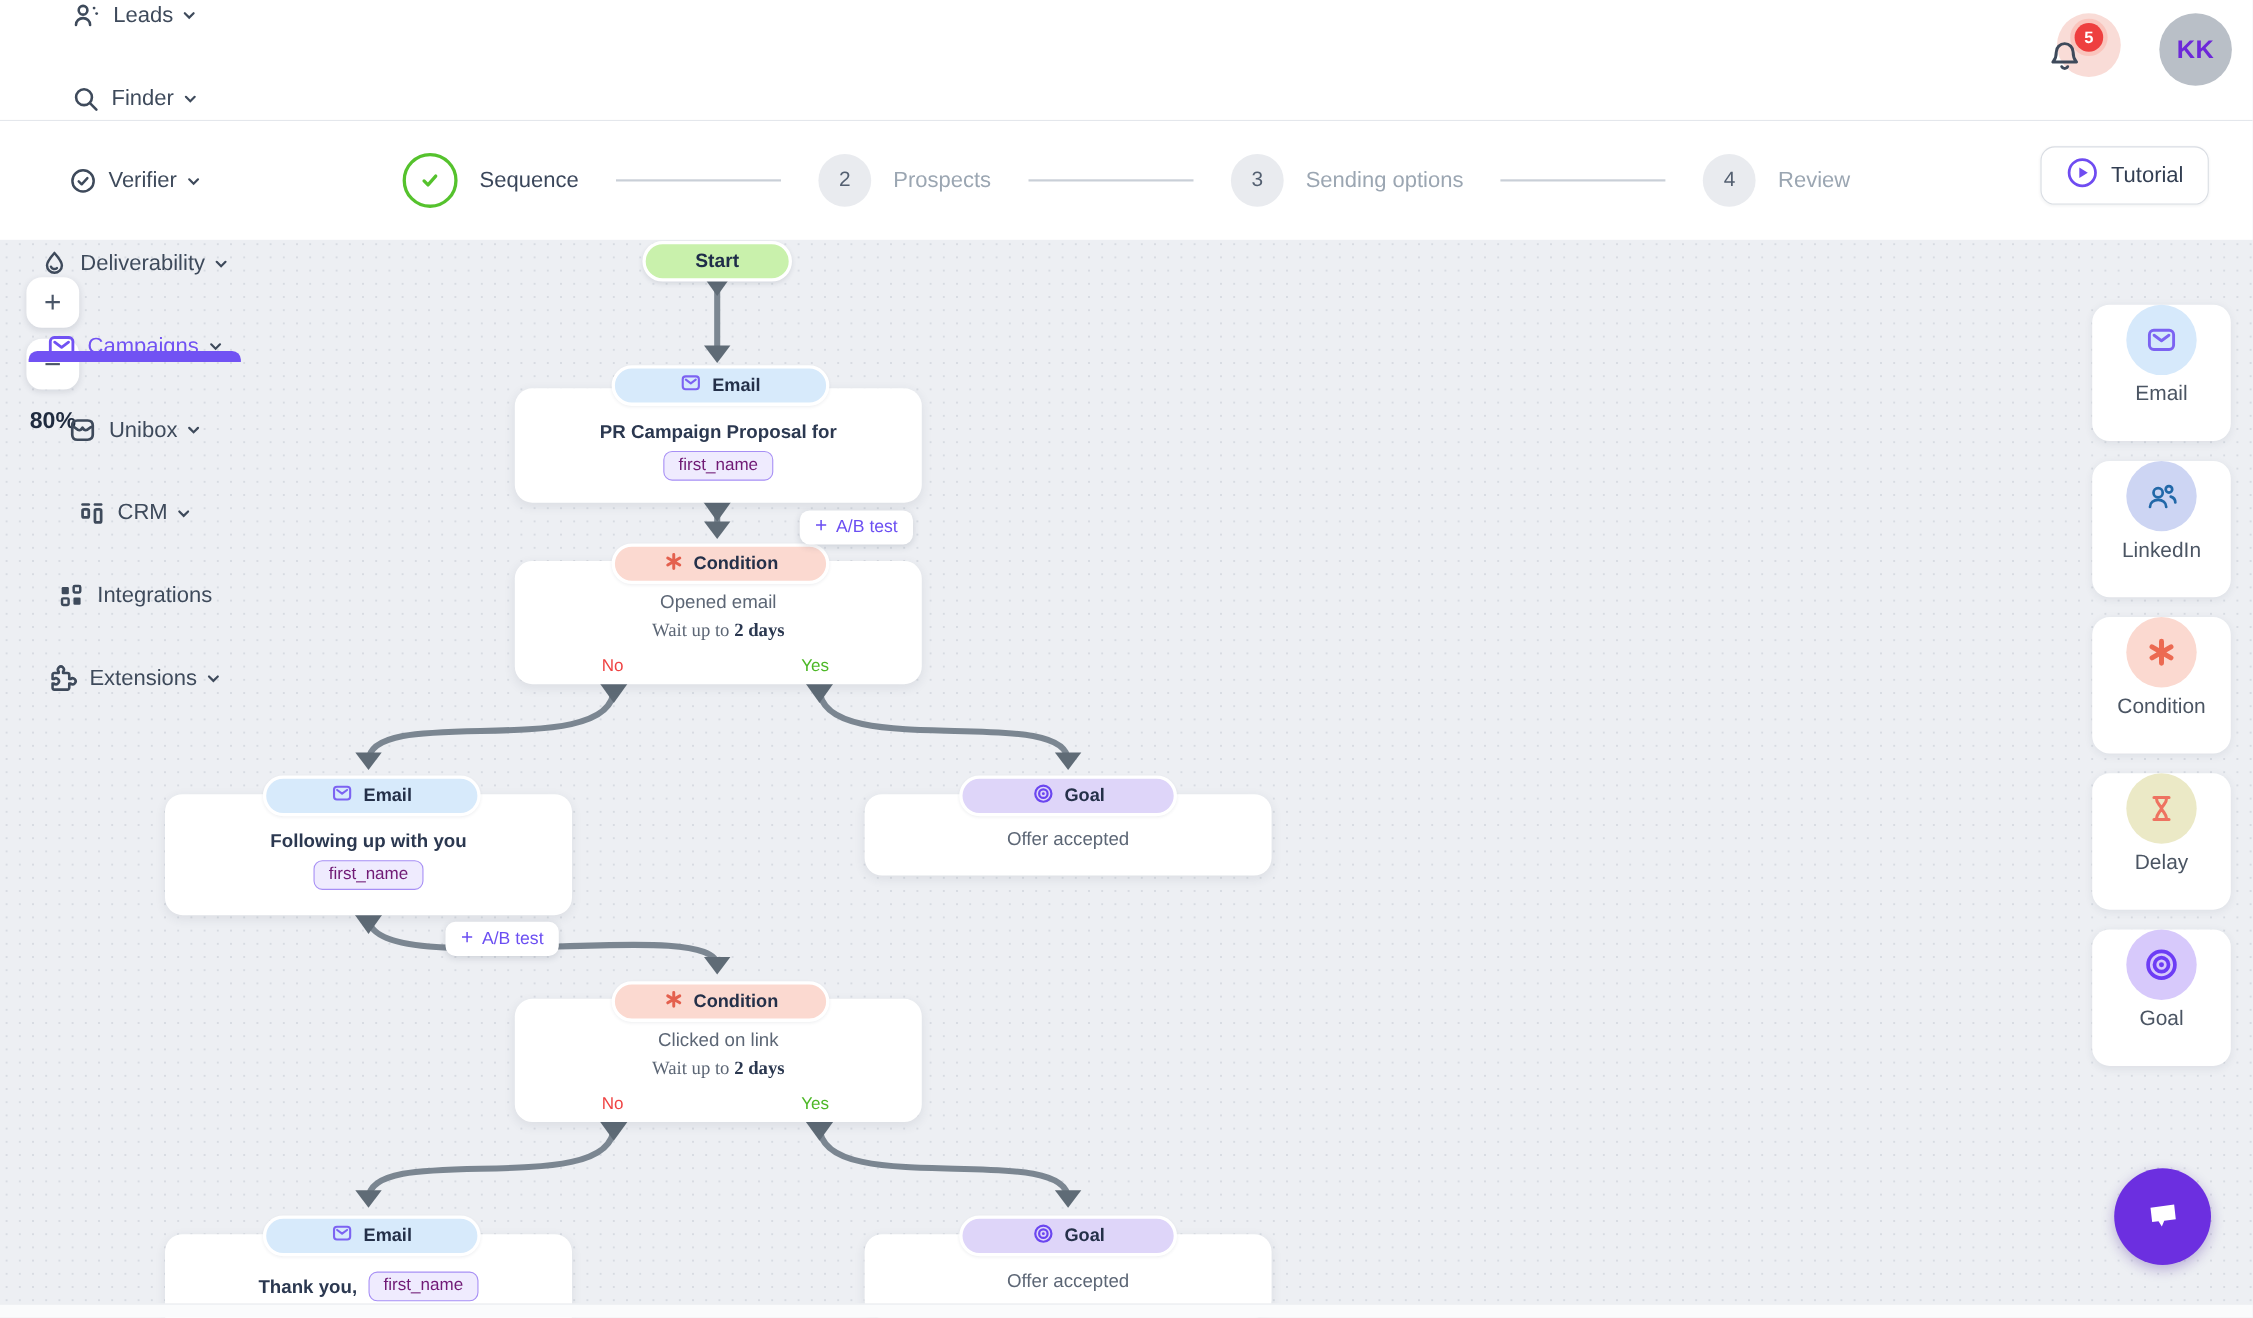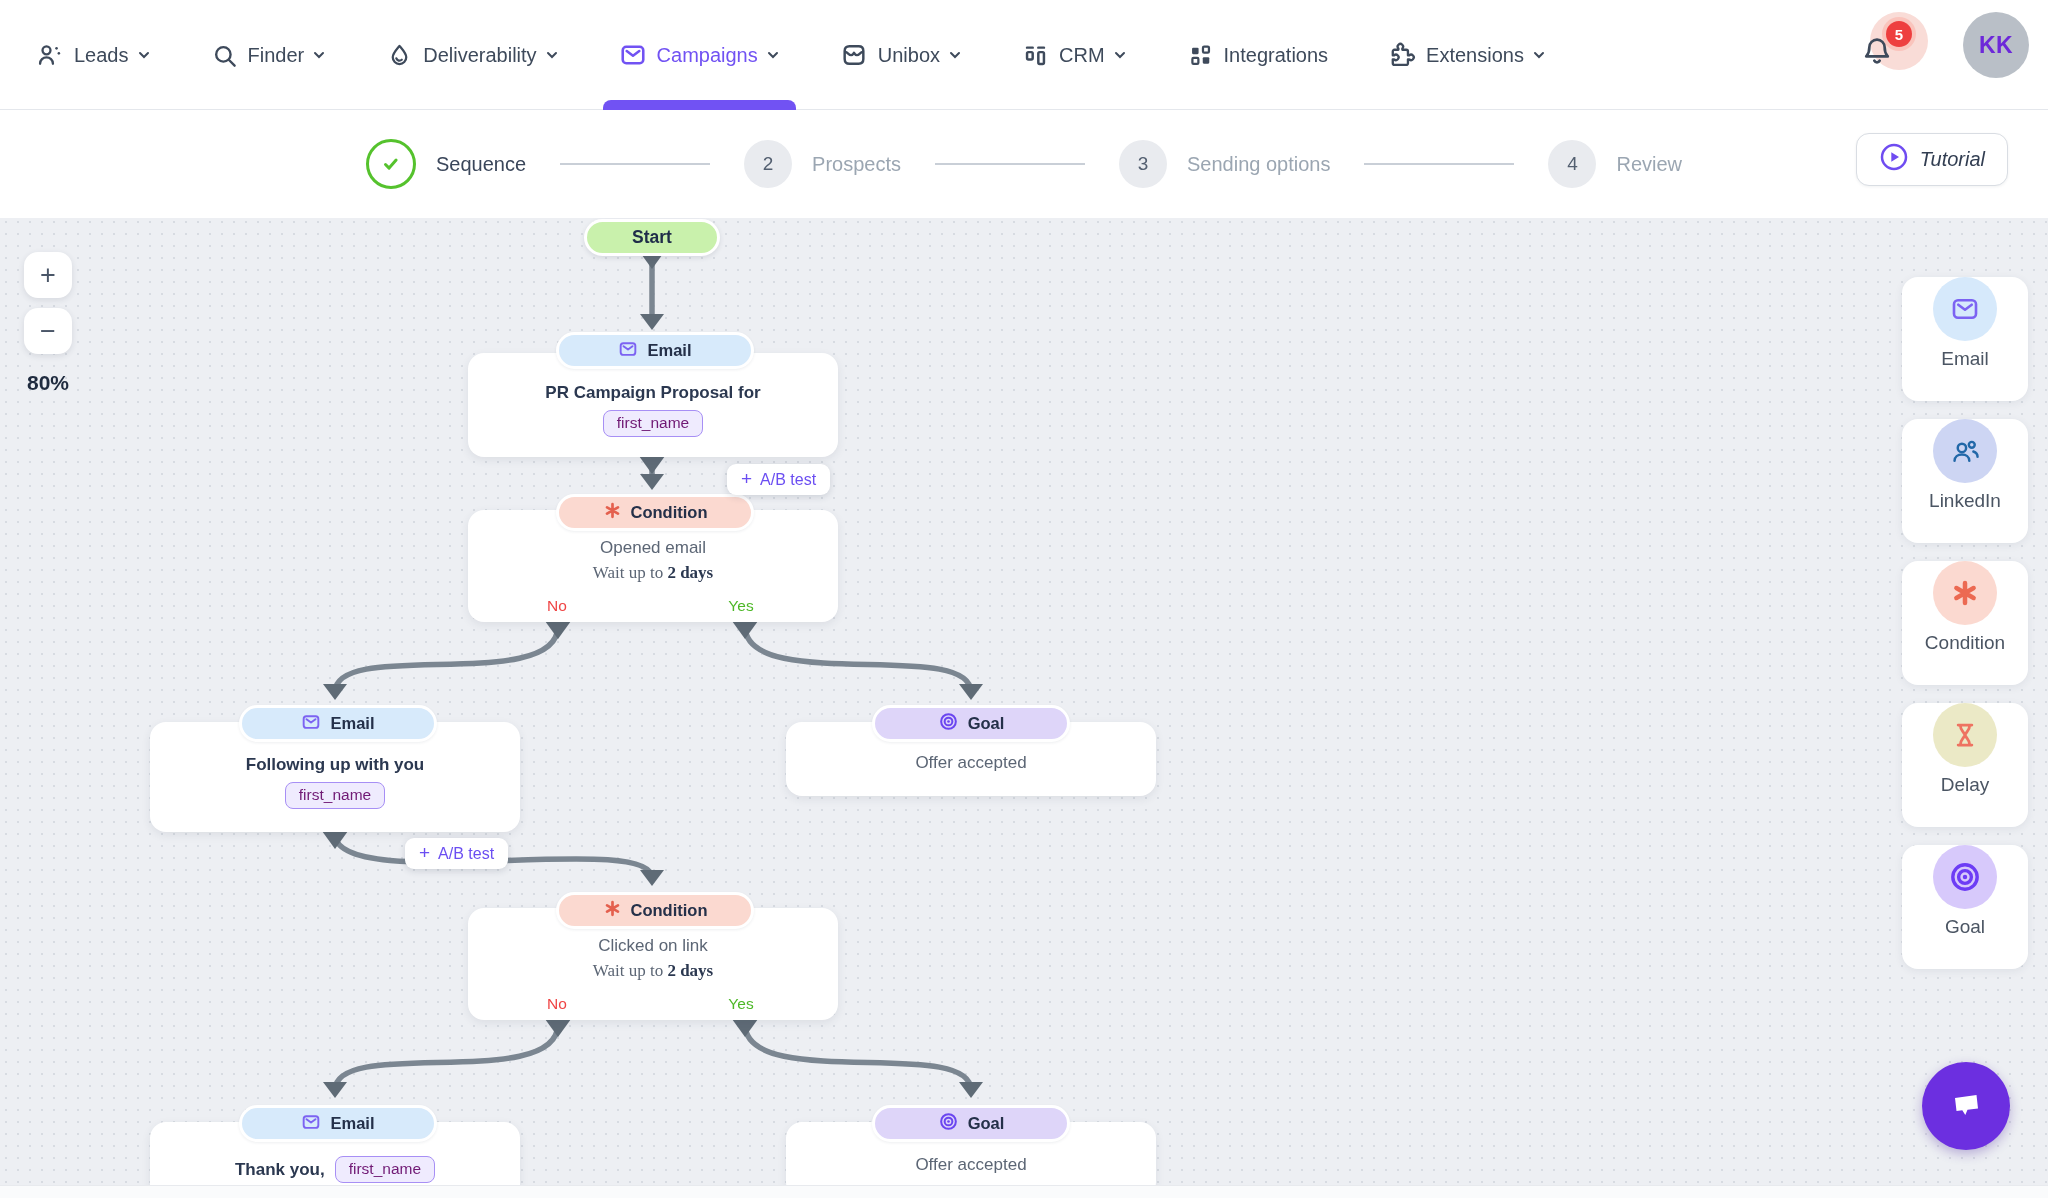--- a/index.html
+++ b/index.html
@@ -5,21 +5,21 @@
   * { margin:0; padding:0; box-sizing:border-box; }
   body { font-family:"Liberation Sans", sans-serif; background:#edeff3; }
   .page { position:relative; width:2048px; height:1198px; overflow:hidden; background:#edeff3; }
   .page::before { content:""; position:absolute; inset:0;
     background-image: radial-gradient(rgba(100,112,135,0.16) 1.3px, transparent 1.3px);
     background-size: 12px 12px; }
 
   
   .header { position:absolute; left:0; top:0; width:2048px; height:110px; background:#fff;
     border-bottom:1px solid #e4e7ec; z-index:10; }
-  .nav { position:absolute; left:36px; top:0; height:110px; display:flex; align-items:center; gap:60px; }
+  .nav { position:absolute; left:36px; top:0; height:110px; display:flex; align-items:center; gap:48px;flex-direction:column; }
   .nav-item { position:relative; height:110px; display:flex; align-items:center; gap:10px;
     color:#3e4a5b; font-size:20px; font-weight:500; cursor:pointer; white-space:nowrap; }
   .nav-item svg { display:block; }
   .nav-item .chev { margin-left:-2px; }
   .nav-item.active { color:#7152f3; }
   .nav-item.active .chev { color:#3e4a5b; }
   .underline { position:absolute; left:-16px; right:-16px; bottom:0; height:10px;
     background:#7152f3; border-radius:8px 8px 0 0; }
   .bell-wrap { position:absolute; right:118px; top:18px; width:72px; height:72px; cursor:pointer; }
   .bell-halo { position:absolute; right:2px; top:-6px; width:58px; height:58px; border-radius:50%;
@@ -41,21 +41,21 @@
   .scheck { width:50px; height:50px; border-radius:50%; background:#fff; border:3.5px solid #55c22d;
     display:flex; align-items:center; justify-content:center; color:#55c22d; }
   .scircle { width:48px; height:48px; border-radius:50%; background:#e9ebef; color:#535f70;
     font-size:19px; font-weight:500; display:flex; align-items:center; justify-content:center; }
   .slabel { font-size:20px; color:#9ba6b2; }
   .slabel.done { color:#3a465a; font-weight:500; }
   .sline { width:150px; height:2px; background:#c9cfd7; margin:0 34px; }
   .tutorial { position:absolute; right:40px; top:23px; height:53px; padding:0 22px;
     background:#fff; border:1px solid #d9dde3; border-radius:13px; display:flex; align-items:center;
     gap:11px; font-size:20px; color:#323e52; font-family:inherit; cursor:pointer;
-    box-shadow:0 1px 3px rgba(25,35,55,.06);font-style:italic; }
+    box-shadow:0 1px 3px rgba(25,35,55,.06); }
 
   
   .wires { position:absolute; left:0; top:0; z-index:1; pointer-events:none; }
   .node-card { position:absolute; background:#fff; border-radius:16px;
     box-shadow:0 3px 10px rgba(40,52,75,.09); z-index:2; text-align:center; cursor:pointer; }
   .node-badge { position:absolute; width:198px; height:37px; border:3px solid #fff; border-radius:19px;
     display:flex; align-items:center; justify-content:center; gap:9px; z-index:3;
     font-size:16.5px; font-weight:bold; color:#243049; cursor:pointer;
     box-shadow:0 1px 3px rgba(40,52,75,.08); }
   .badge-email { background:#d7eafb; }
@@ -142,20 +142,34 @@
         <span>Finder</span>
         <span class="chev">
             <svg width="14" height="14" viewBox="0 0 14 14" fill="none" stroke="currentColor" stroke-width="2" stroke-linecap="round">
               <path d="M3 5l4 4 4-4"></path>
             </svg>
           </span>
       </div>
       <div class="nav-item">
         <span>
             <svg width="27" height="27" viewBox="0 0 24 24" fill="none" stroke="currentColor" stroke-width="2" stroke-linecap="round" stroke-linejoin="round">
+              <circle cx="12" cy="12" r="8.6"></circle>
+              <path d="M8.5 12.3l2.4 2.4 4.6-5"></path>
+            </svg>
+          </span>
+        <span>Verifier</span>
+        <span class="chev">
+            <svg width="14" height="14" viewBox="0 0 14 14" fill="none" stroke="currentColor" stroke-width="2" stroke-linecap="round">
+              <path d="M3 5l4 4 4-4"></path>
+            </svg>
+          </span>
+      </div>
+      <div class="nav-item">
+        <span>
+            <svg width="27" height="27" viewBox="0 0 24 24" fill="none" stroke="currentColor" stroke-width="2" stroke-linecap="round" stroke-linejoin="round">
               <path d="M12 3.5c-3 3.6-6 6.7-6 10.1a6 6 0 0 0 12 0c0-3.4-3-6.5-6-10.1z"></path>
               <path d="M9.2 14.6c.6 2 3.2 2.6 4.8 1.2"></path>
             </svg>
           </span>
         <span>Deliverability</span>
         <span class="chev">
             <svg width="14" height="14" viewBox="0 0 14 14" fill="none" stroke="currentColor" stroke-width="2" stroke-linecap="round">
               <path d="M3 5l4 4 4-4"></path>
             </svg>
           </span>

